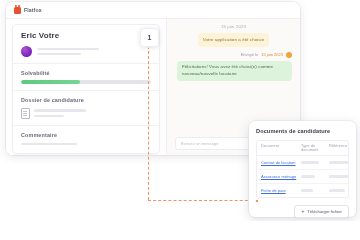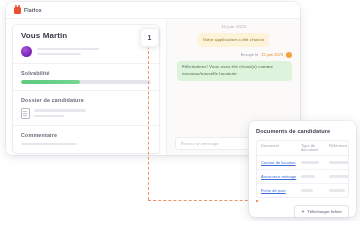--- a/index.html
+++ b/index.html
@@ -151,21 +151,21 @@
       <span class="logo-mark"></span>
       <span class="logo-text">Flatfox</span>
     </div>
 
     <div class="app-body">
 
       <div class="left-pane">
         <div class="profile-card">
 
           <div class="pc-section">
-            <div class="person-name">Vous Martin</div>
+            <div class="person-name">Eric Votre</div>
             <div class="person-row">
               <span class="avatar"></span>
               <span class="skel-col">
                 <span class="skel" style="width:62px"></span>
                 <span class="skel" style="width:44px"></span>
               </span>
             </div>
           </div>
 
           <div class="pc-section">

